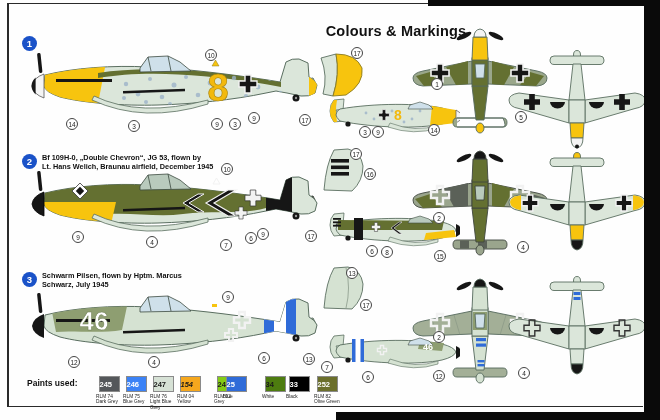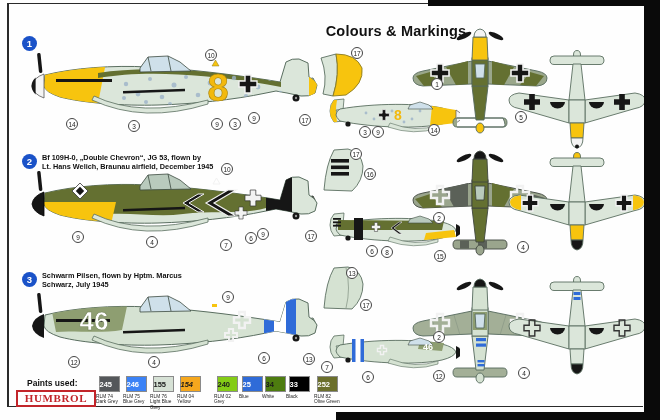--- a/index.html
+++ b/index.html
@@ -402,43 +402,42 @@
   <span class="co" style="left:303px;top:353px;">13</span>
   <span class="co" style="left:346px;top:267px;">13</span>
   <span class="co" style="left:360px;top:299px;">17</span>
   <span class="co" style="left:321px;top:361px;">7</span>
   <span class="co" style="left:362px;top:371px;">6</span>
   <span class="co" style="left:433px;top:370px;">12</span>
   <span class="co" style="left:433px;top:331px;">2</span>
   <span class="co" style="left:518px;top:367px;">4</span>
 
   <div class="paintlabel">Paints used:</div>
-  <div class="humbrol"><span>HUMBROL</span></div>
 
   <div class="pcell" style="left:96px;">
     <div class="chip" style="background: rgb(84, 87, 90); color: rgb(255, 255, 255);">245</div>
     <div class="plabel"><span>RLM 74</span><br><span>Dark Grey</span></div>
   </div>
   <div class="pcell" style="left:123px;">
     <div class="chip" style="background: #3b82f6; color: rgb(255, 255, 255);">246</div>
     <div class="plabel"><span>RLM 75</span><br><span>Blue Grey</span></div>
   </div>
   <div class="pcell" style="left:150px;">
-    <div class="chip" style="background: rgb(214, 225, 213); color: rgb(26, 26, 26);">155</div>
+    <div class="chip" style="background: rgb(214, 225, 213); color: rgb(26, 26, 26);">247</div>
     <div class="plabel"><span>RLM 76</span><br><span>Light Blue Grey</span></div>
   </div>
   <div class="pcell" style="left:177px;">
     <div class="chip" style="background: rgb(245, 167, 29); color: rgb(26, 26, 26); font-style: italic;">154</div>
     <div class="plabel"><span>RLM 04</span><br><span>Yellow</span></div>
   </div>
   <div class="pcell" style="left:214px;">
     <div class="chip" style="background: #84cc16; color: rgb(26, 26, 26);">240</div>
     <div class="plabel"><span>RLM 02</span><br><span>Grey</span></div>
   </div>
-  <div class="pcell" style="left:239px;">
+  <div class="pcell" style="left:223px;">
     <div class="chip" style="background: rgb(47, 107, 216); color: rgb(255, 255, 255);">25</div>
     <div class="plabel"><span>Blue</span></div>
   </div>
   <div class="pcell" style="left:262px;">
     <div class="chip" style="background: #4d7c0f; color: rgb(26, 26, 26);">34</div>
     <div class="plabel"><span>White</span></div>
   </div>
   <div class="pcell" style="left:286px;">
     <div class="chip" style="background: #000000; color: rgb(255, 255, 255);">33</div>
     <div class="plabel"><span>Black</span></div>

